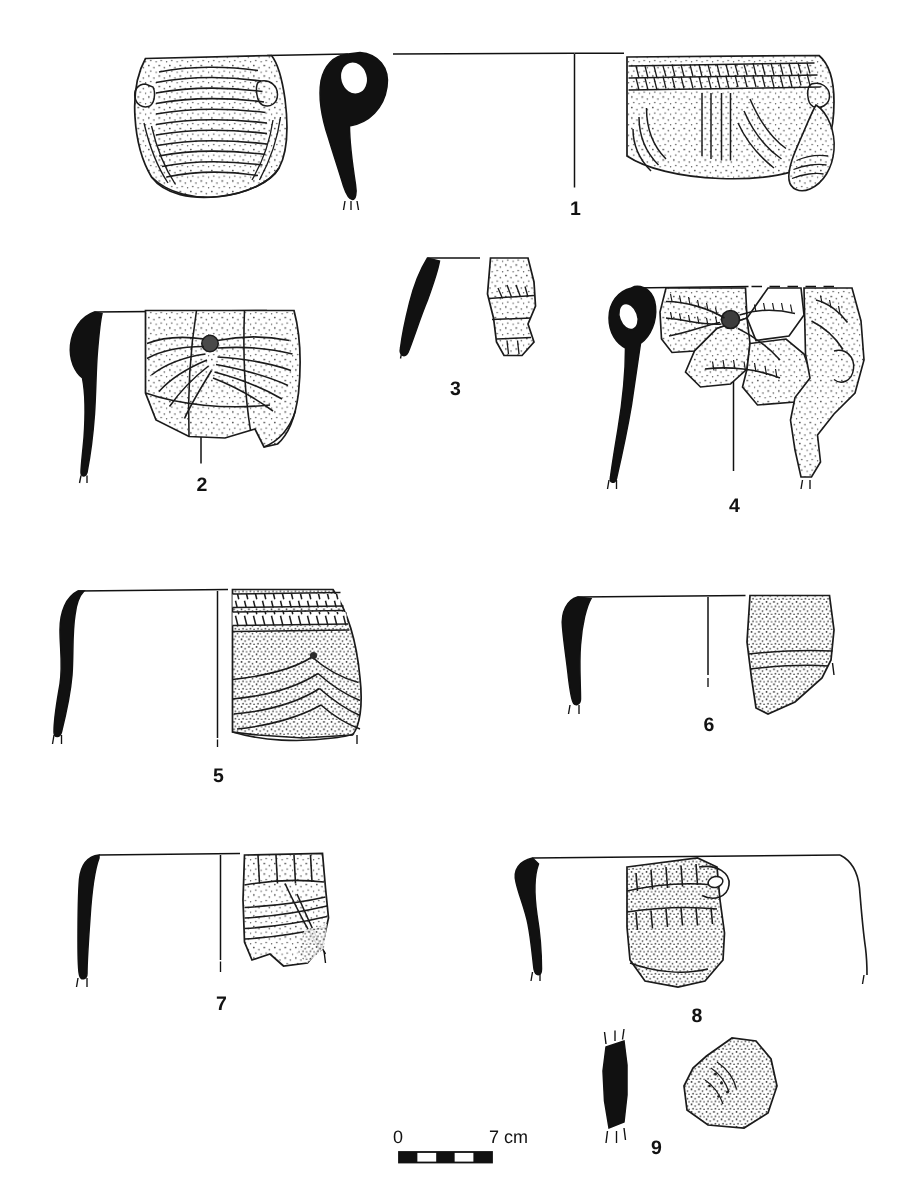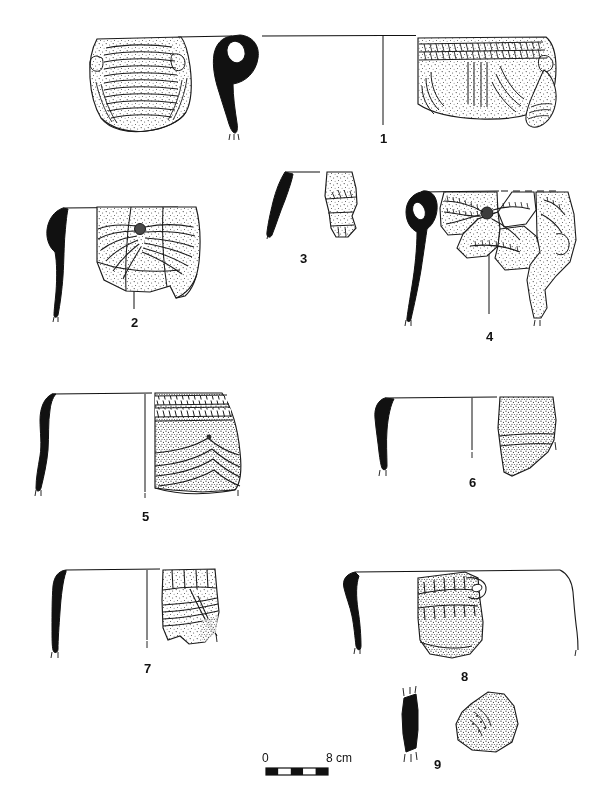--- a/index.html
+++ b/index.html
@@ -604,15 +604,15 @@
   <div class="fignum" style="left:131px;top:316px;">2</div>
   <div class="fignum" style="left:300px;top:252px;">3</div>
   <div class="fignum" style="left:486px;top:330px;">4</div>
   <div class="fignum" style="left:142px;top:510px;">5</div>
   <div class="fignum" style="left:469px;top:476px;">6</div>
   <div class="fignum" style="left:144px;top:662px;">7</div>
   <div class="fignum" style="left:461px;top:670px;">8</div>
   <div class="fignum" style="left:434px;top:758px;">9</div>
 
   <div class="scaletext" style="left:262px;top:752px;">0</div>
-  <div class="scaletext" style="left:326px;top:752px;">8 cm</div>
+  <div class="scaletext" style="left:326px;top:752px;">7 cm</div>
 
 </div>
 
 </body></html>

